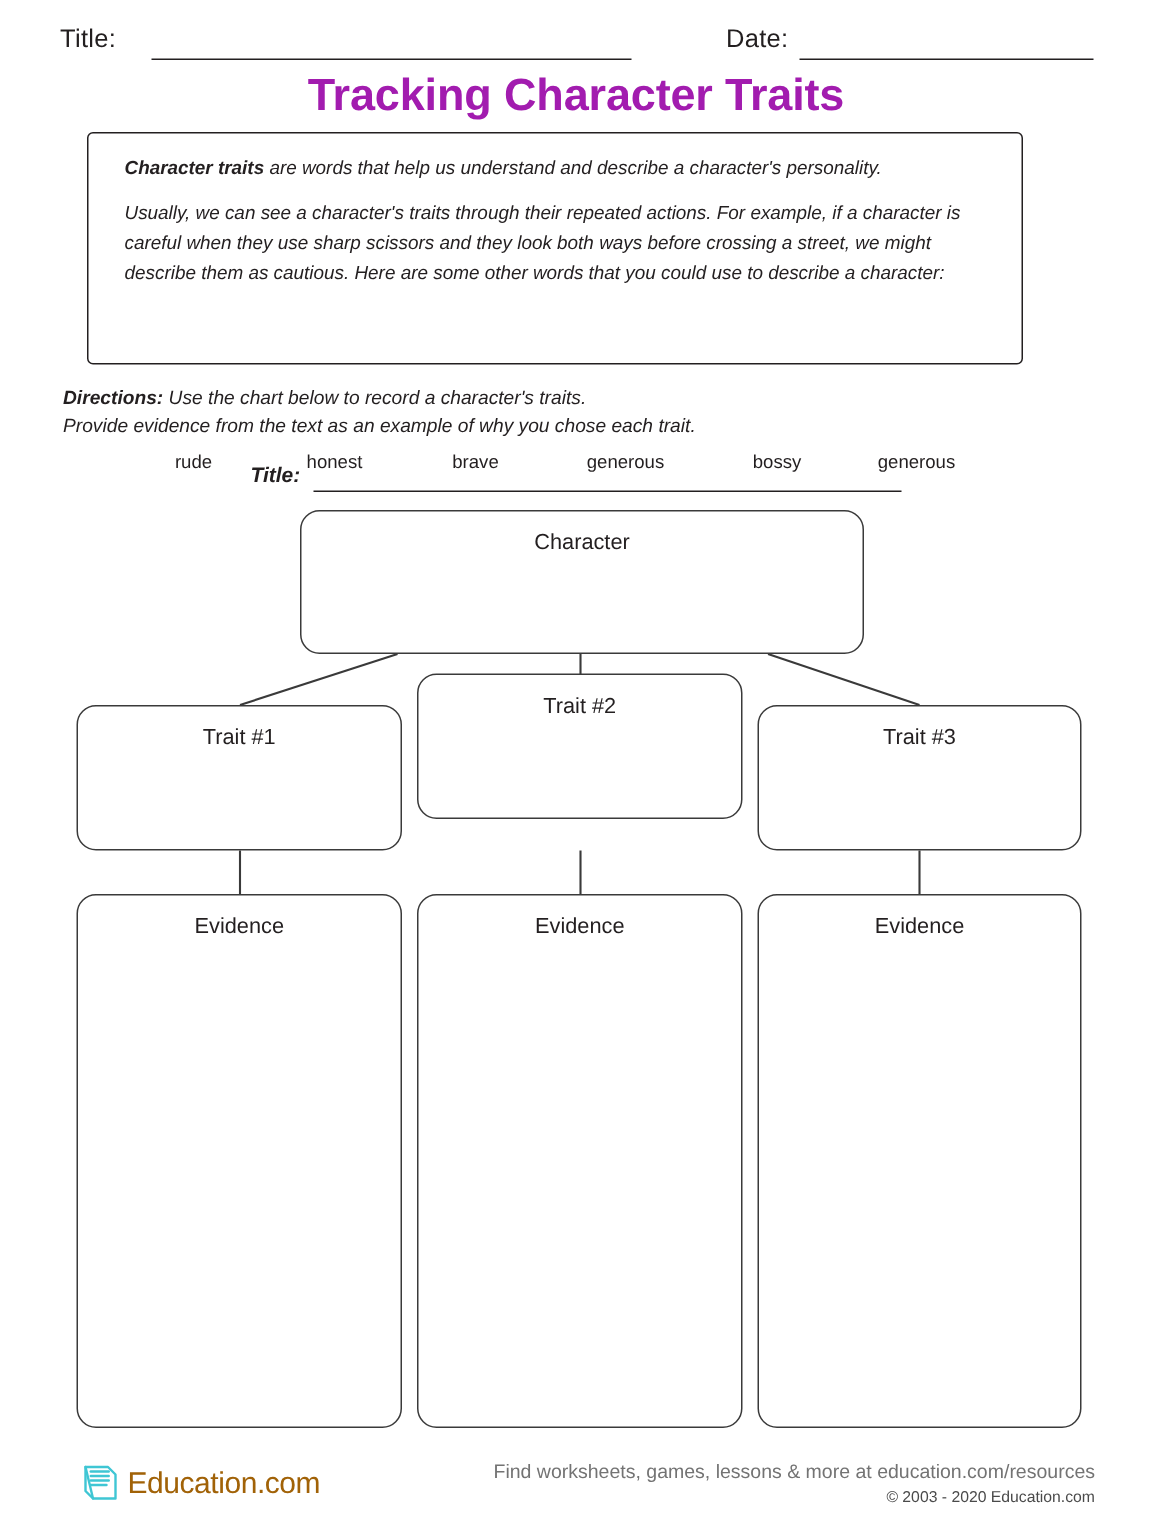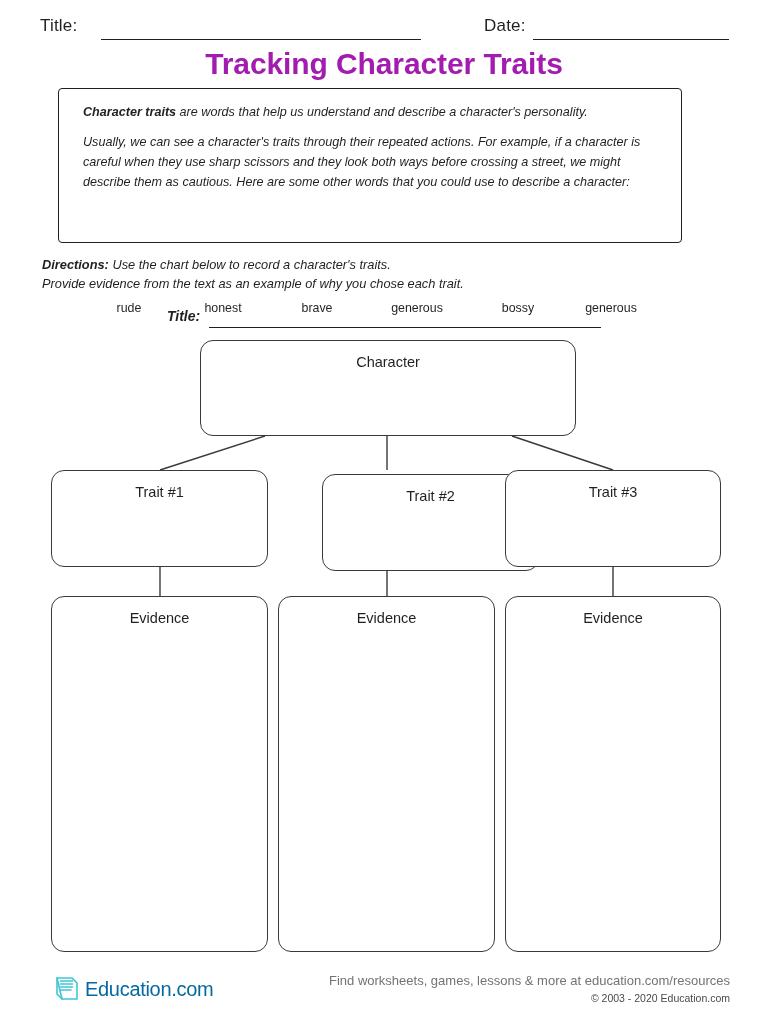--- a/index.html
+++ b/index.html
@@ -170,21 +170,21 @@
     left: 0;
     top: 13px;
     width: 100%;
     text-align: center;
     font-size: 14.5px;
     color: #231f20;
   }
 
   #node-character { left: 200px; top: 340px;  width: 376px; height: 96px; }
   #node-trait-1   { left: 51px;  top: 470px;  width: 217px; height: 97px; }
-  #node-trait-2   { left: 278px; top: 474px;  width: 217px; height: 97px; margin-left: 44px; }
+  #node-trait-2   { left: 278px; top: 449px;  width: 217px; height: 97px; }
   #node-trait-3   { left: 505px; top: 470px;  width: 216px; height: 97px; }
   #node-evidence-1{ left: 51px;  top: 596px;  width: 217px; height: 356px; }
   #node-evidence-2{ left: 278px; top: 596px;  width: 217px; height: 356px; }
   #node-evidence-3{ left: 505px; top: 596px;  width: 216px; height: 356px; }
 
   .connectors {
     position: absolute;
     left: 0;
     top: 0;
     width: 768px;
@@ -203,21 +203,21 @@
   .logo {
     position: absolute;
     left: 52px;
     top: 12px;
     display: flex;
     align-items: center;
     gap: 3px;
   }
   .logo-text {
     font-size: 20px;
-    color: #0369a1;
+    color: #a16207;
     letter-spacing: -0.3px;
   }
   .footer-line-1 {
     position: absolute;
     left: 0;
     top: 11px;
     width: 730px;
     text-align: right;
     font-size: 13px;
     color: #737373;

